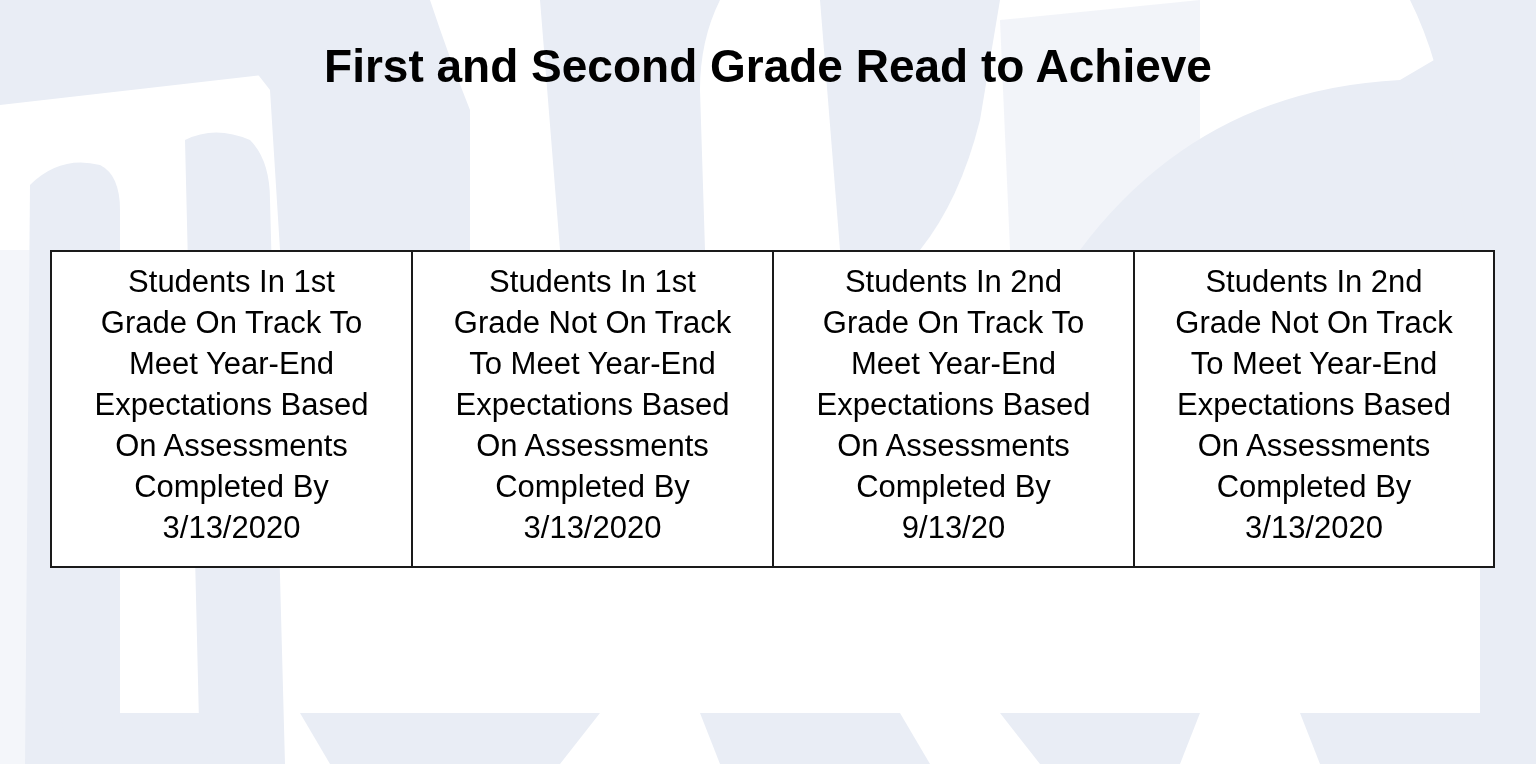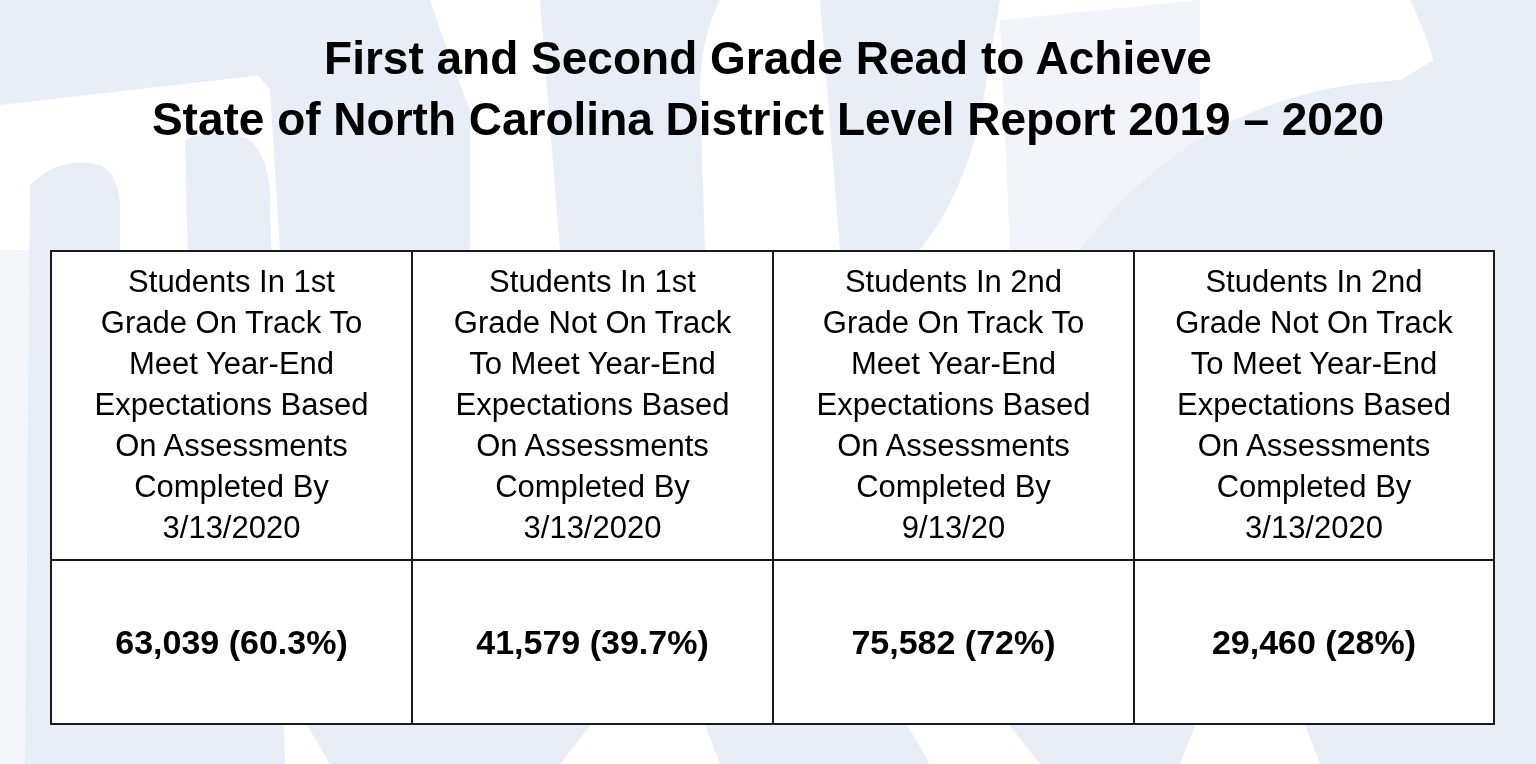--- a/index.html
+++ b/index.html
@@ -16,21 +16,21 @@
       color: #000;
     }
     .watermark {
       position: absolute;
       inset: 0;
       z-index: 0;
     }
     .title-block {
       position: absolute;
       left: 0;
-      top: 28px;
+      top: 36px;
       width: 1536px;
       text-align: center;
       z-index: 1;
     }
     .title-line {
       font-weight: bold;
       font-size: 46px;
       line-height: 61px;
       letter-spacing: 0px;
       white-space: nowrap;
@@ -42,21 +42,21 @@
       width: 1443px;
       border-collapse: collapse;
       z-index: 1;
       background: #ffffff;
       table-layout: fixed;
     }
     .report-table td {
       border: 2px solid #1a1a1a;
       text-align: center;
       vertical-align: middle;
-      padding: 4px 6px;
+      padding: 11px 6px;
     }
     .report-table .hdr-row td {
       height: 301px;
       font-size: 31px;
       line-height: 41px;
       padding-top: 2px;
     }
     .report-table .val-row td {
       height: 154px;
       font-size: 34px;
@@ -93,21 +93,20 @@
     <path d="M1000,713 L1200,713 L1180,764 L1040,764 Z"></path>
     <path d="M1300,713 L1536,713 L1536,764 L1320,764 Z"></path>
 
     <path d="M0,250 L50,250 L50,764 L0,764 Z" opacity="0.5"></path>
     <path d="M1493,250 L1536,250 L1536,764 L1493,764 Z"></path>
   </g>
 </svg>
 
 <div class="title-block">
   <div class="title-line">First and Second Grade Read to Achieve</div>
-  <div class="title-line">State of North Carolina District Level Report 2019 – 2020</div>
 </div>
 
 <table class="report-table">
   <colgroup>
     <col style="width:361px">
       <col style="width:361px">
       <col style="width:361px">
       <col style="width:360px">
   </colgroup>
   <tbody>
@@ -142,20 +141,14 @@
     <td>
       <span class="hdr-line">Students In 2nd</span>
       <span class="hdr-line">Grade Not On Track</span>
       <span class="hdr-line">To Meet Year-End</span>
       <span class="hdr-line">Expectations Based</span>
       <span class="hdr-line">On Assessments</span>
       <span class="hdr-line">Completed By</span>
       <span class="hdr-line">3/13/2020</span>
     </td>
   </tr>
-  <tr class="val-row">
-    <td>63,039 (60.3%)</td>
-    <td>41,579 (39.7%)</td>
-    <td>75,582 (72%)</td>
-    <td>29,460 (28%)</td>
-  </tr>
 </tbody>
   </table>
 
 </body></html>

